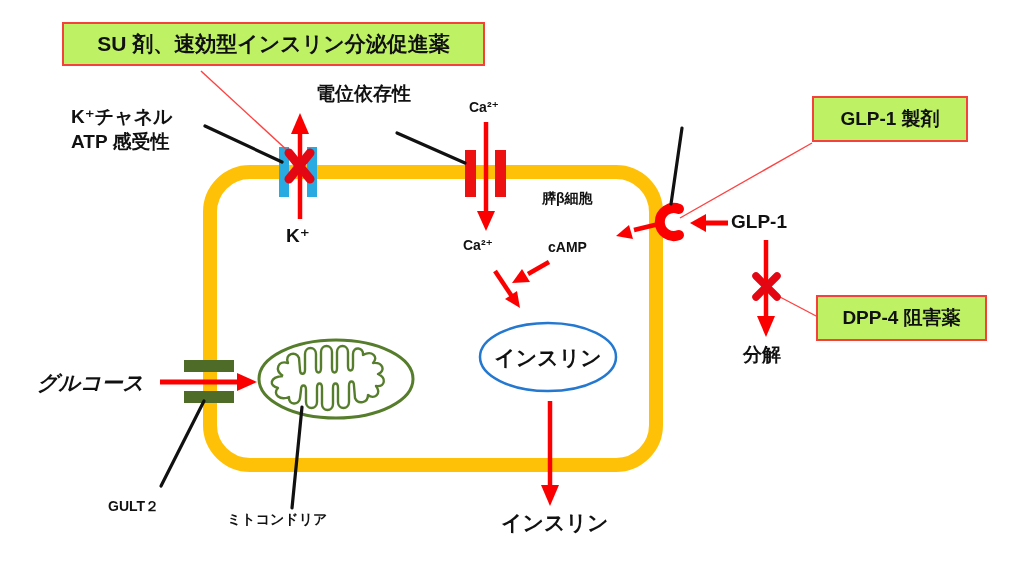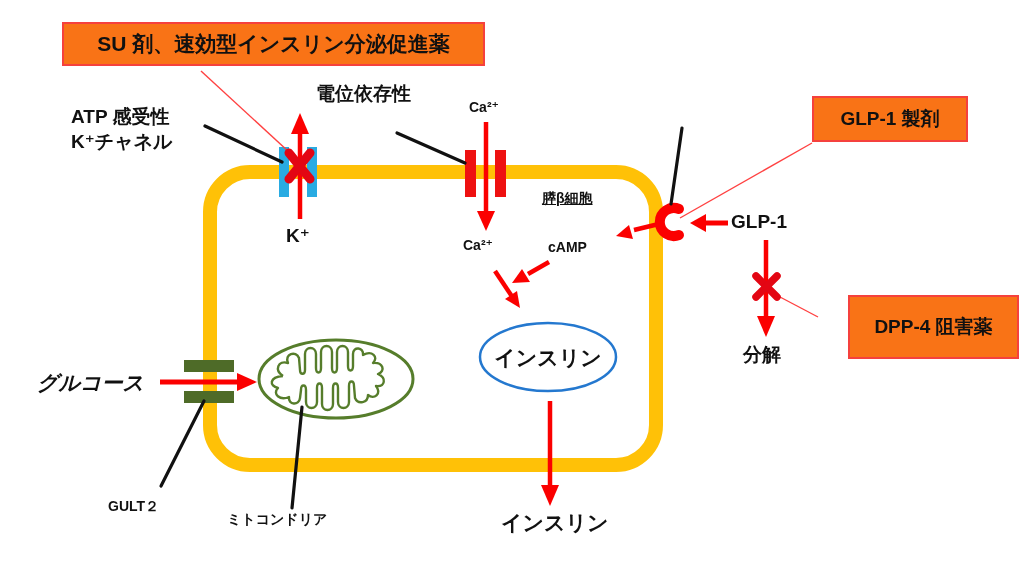--- a/index.html
+++ b/index.html
@@ -6,21 +6,21 @@
   #stage{
     position:relative;width:1024px;height:565px;background:#ffffff;overflow:hidden;
     font-family:"Liberation Sans","DejaVu Sans",sans-serif;color:#111;
   }
   #shapes{position:absolute;left:0;top:0;width:1024px;height:565px;}
   .lbl{position:absolute;font-weight:bold;color:#111;white-space:nowrap;line-height:25px;}
   .f19{font-size:19px;}
   .f20{font-size:14px;}
   .f21{font-size:21px;}
   .redbox{
-    position:absolute;border:2px solid #f5413d;background:#f97316;
+    position:absolute;border:2px solid #f5413d;background:#bef264;
     display:flex;align-items:center;justify-content:center;
     font-weight:bold;color:#111;box-sizing:border-box;white-space:nowrap;
   }
 </style>
 </head>
 <body>
 
 <div id="stage">
 
   <svg id="shapes" viewBox="0 0 1024 565" xmlns="http://www.w3.org/2000/svg">
@@ -110,37 +110,37 @@
       <line x1="777" y1="276" x2="756" y2="297"></line>
     </g>
   </svg>
 
   <div class="redbox f21" style="left:62px;top:22px;width:423px;height:44px;">
     <span>SU 剤、速効型インスリン分泌促進薬</span>
   </div>
   <div class="redbox f19" style="left:812px;top:96px;width:156px;height:46px;">
     <span>GLP-1 製剤</span>
   </div>
-  <div class="redbox f19" style="left:848px;top:295px;width:171px;height:64px;text-align:center;">
+  <div class="redbox f19" style="left:816px;top:295px;width:171px;height:46px;text-align:center;">
     <span>DPP-4 阻害薬</span>
   </div>
 
   <div class="lbl f19" style="left:71px;top:104px;">
+    <div>K⁺チャネル</div>
     <div>ATP 感受性</div>
-    <div>K⁺チャネル</div>
   </div>
 
   <div class="lbl f19" style="left:316px;top:81px;">
     <div>電位依存性</div>
   </div>
 
   <div class="lbl f20" style="left:469px;top:95px;">Ca²⁺</div>
 
 
-  <div class="lbl f20" style="left:542px;top:186px;text-decoration:underline;">膵β細胞</div>
+  <div class="lbl f20" style="left:542px;top:186px;">膵β細胞</div>
 
   <div class="lbl f19" style="left:731px;top:209px;">GLP-1</div>
 
   <div class="lbl f19" style="left:286px;top:223px;">K⁺</div>
 
   <div class="lbl f20" style="left:463px;top:233px;">Ca²⁺</div>
 
   <div class="lbl f20" style="left:548px;top:235px;">cAMP</div>
 
   <div class="lbl f21" style="left:482px;top:345px;width:132px;text-align:center;">インスリン</div>

